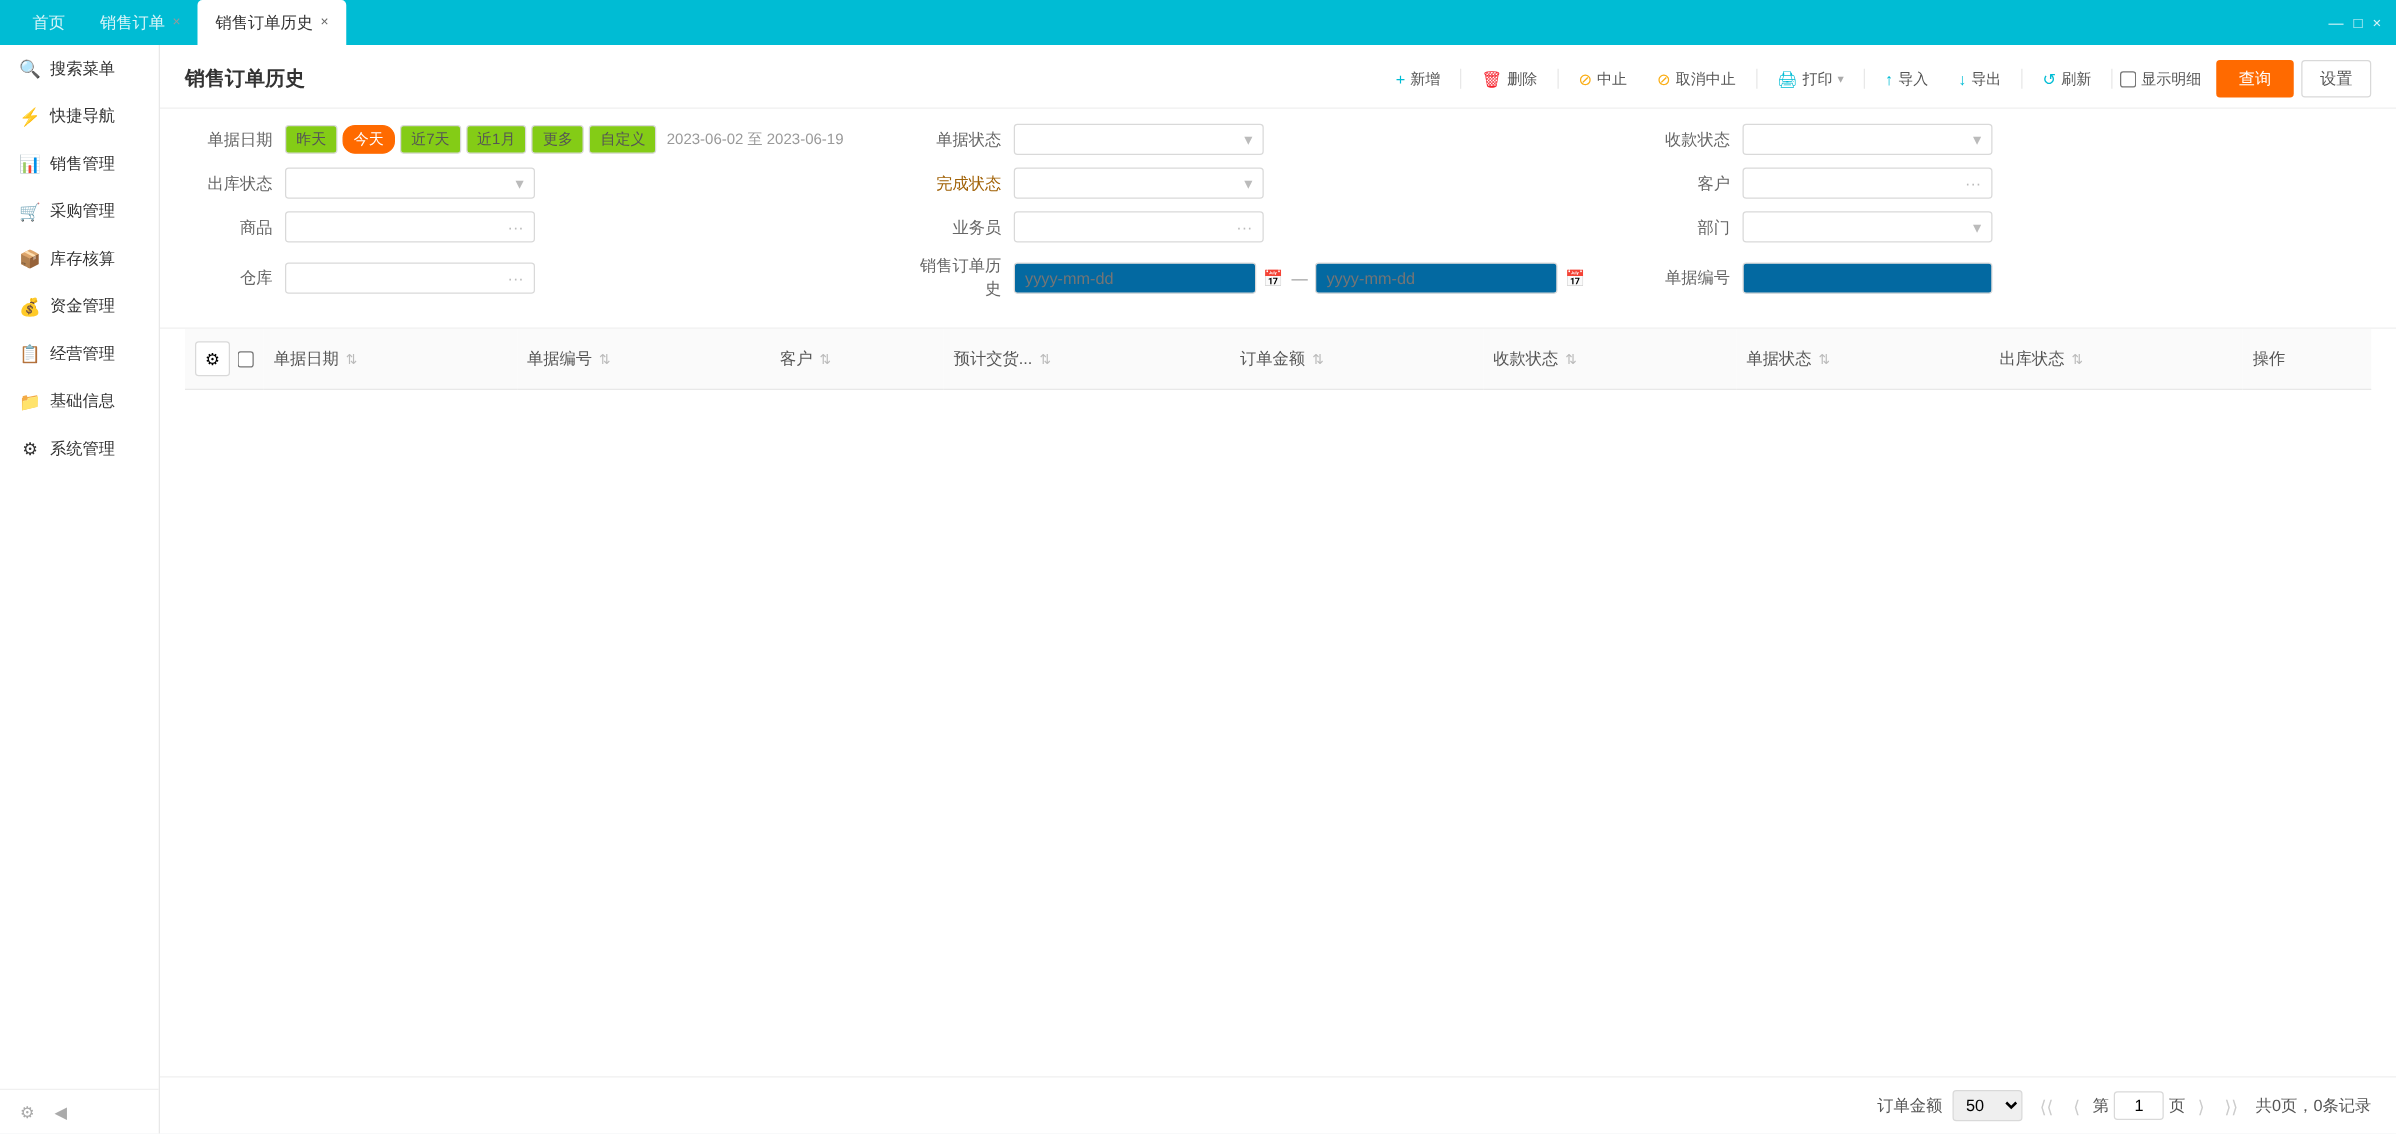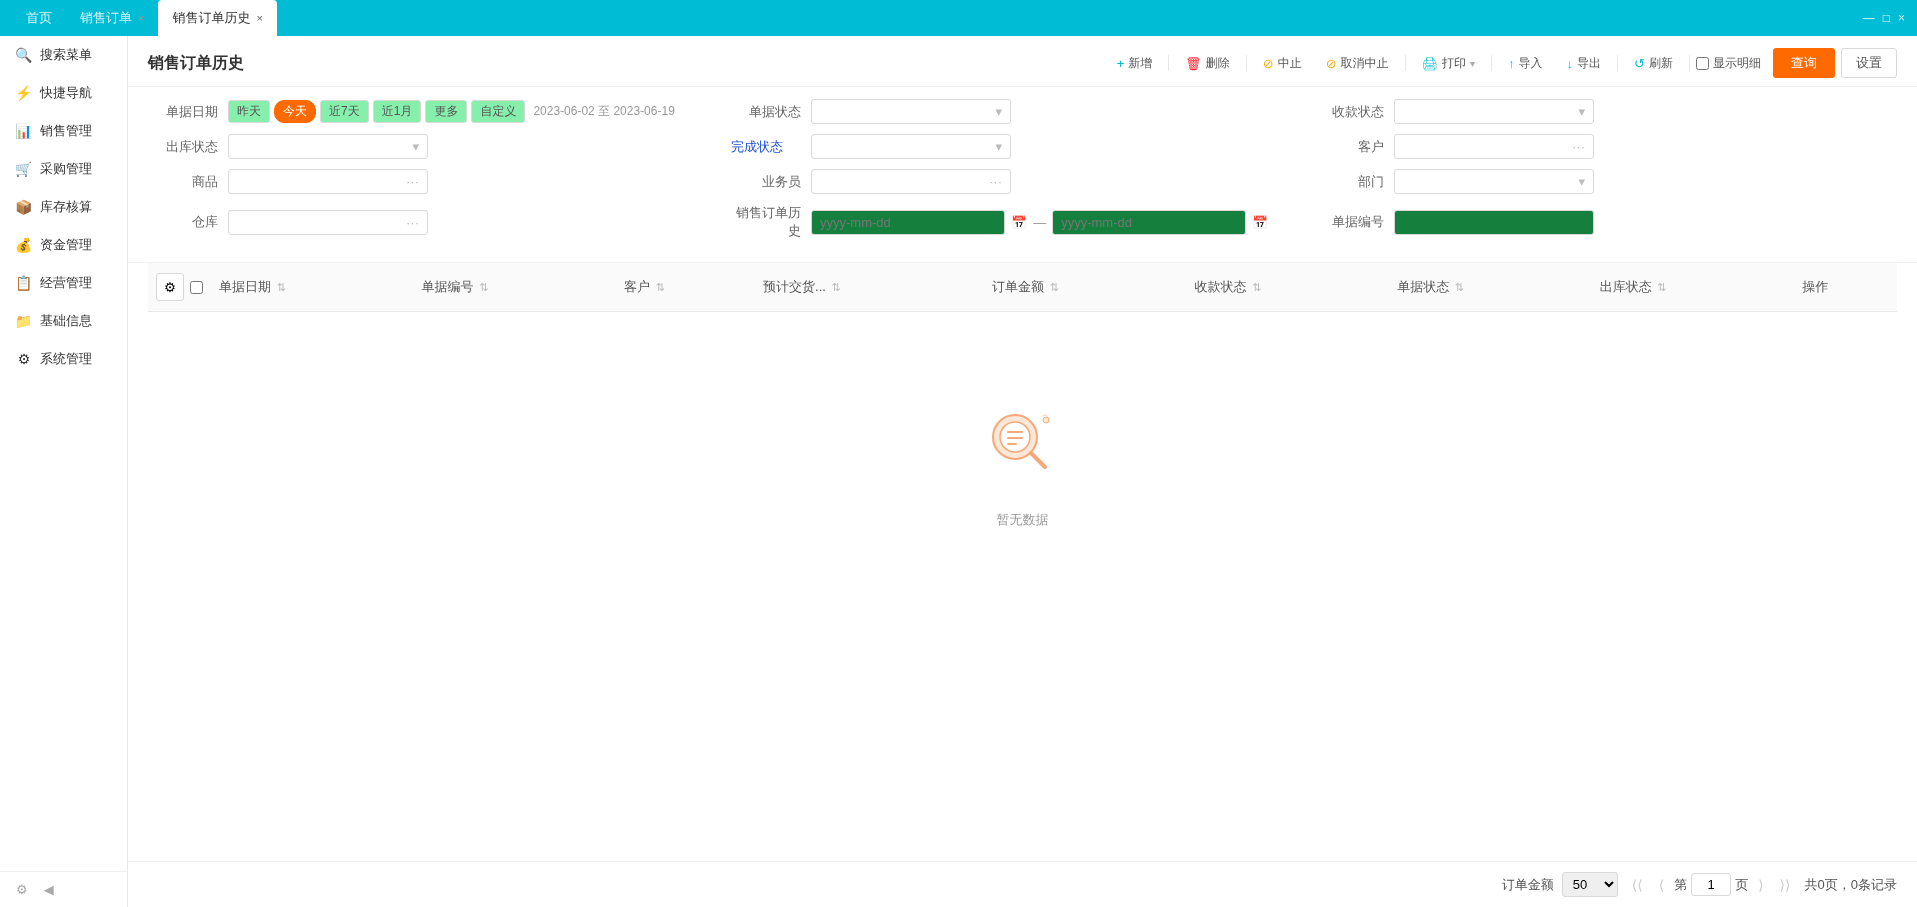--- a/index.html
+++ b/index.html
@@ -37,26 +37,26 @@
     .btn-settings { background: #fff; color: #555; border: 1px solid #d9d9d9; padding: 5px 14px; border-radius: 3px; cursor: pointer; font-size: 13px; }
     .checkbox-label { display: flex; align-items: center; gap: 4px; font-size: 12px; color: #555; }
     .toolbar-divider { width: 1px; height: 16px; background: #e8e8e8; margin: 0 2px; }
 
     
     .filter-area { padding: 12px 20px; border-bottom: 1px solid #f0f0f0; }
     .filter-row { display: flex; align-items: center; margin-bottom: 10px; gap: 0; }
     .filter-label { width: 80px; text-align: right; padding-right: 10px; color: #666; font-size: 13px; flex-shrink: 0; }
     .filter-control { display: flex; align-items: center; flex: 1; min-width: 0; }
     .date-btns { display: flex; align-items: center; gap: 4px; }
-    .date-btn { padding: 2px 8px; border: 1px solid #d9d9d9; border-radius: 3px; background: #86efac; cursor: pointer; font-size: 12px; color: #555; }
+    .date-btn { padding: 2px 8px; border: 1px solid #d9d9d9; border-radius: 3px; background: #84cc16; cursor: pointer; font-size: 12px; color: #555; }
     .date-btn.active { background: #ff6a00; color: #fff; border-color: #ff6a00; border-radius: 10px; }
     .date-range { font-size: 12px; color: #999; margin-left: 8px; }
     .filter-select { display: flex; align-items: center; border: 1px solid #d9d9d9; border-radius: 3px; padding: 4px 8px; background: #fff; min-width: 180px; cursor: pointer; font-size: 13px; }
     .filter-select .arrow { margin-left: auto; color: #bbb; }
-    .filter-input { border: 1px solid #d9d9d9; border-radius: 3px; padding: 4px 8px; background: #15803d; min-width: 160px; font-size: 13px; color: #ccc; }
+    .filter-input { border: 1px solid #d9d9d9; border-radius: 3px; padding: 4px 8px; background: #0369a1; min-width: 160px; font-size: 13px; color: #ccc; }
     .collapse-bar { display: flex; align-items: center; justify-content: center; padding: 4px; color: #00bcd4; font-size: 12px; cursor: pointer; }
 
     
     .table-container { flex: 1; overflow: auto; padding: 0 20px; }
     .data-table { width: 100%; border-collapse: collapse; font-size: 13px; }
     .data-table th { background: #fafafa; padding: 10px 8px; text-align: left; border-bottom: 1px solid #e8e8e8; color: #555; font-weight: normal; white-space: nowrap; }
     .data-table th .sort-icon { color: #bbb; margin-left: 2px; font-size: 11px; }
     .settings-btn { width: 28px; height: 28px; display: flex; align-items: center; justify-content: center; border: 1px solid #d9d9d9; border-radius: 3px; cursor: pointer; background: #fff; }
 
     
@@ -231,21 +231,21 @@
       </div>
 
       <div class="filter-row">
         <span class="filter-label">出库状态</span>
         <div style="flex:1;display:flex;align-items:center;">
           <div class="filter-select" style="min-width:200px;">
             <span></span>
             <span class="arrow">▾</span>
           </div>
         </div>
-        <span style="width:80px;padding-right:10px;color:#1d4ed8;font-size:13px;flex-shrink:0;">完成状态</span>
+        <span style="width:80px;text-align:right;padding-right:10px;color:#a16207;font-size:13px;flex-shrink:0;">完成状态</span>
         <div style="flex:1;display:flex;align-items:center;">
           <div class="filter-select" style="min-width:200px;">
             <span></span>
             <span class="arrow">▾</span>
           </div>
         </div>
         <span style="width:80px;text-align:right;padding-right:10px;color:#666;font-size:13px;flex-shrink:0;">客户</span>
         <div style="flex:1;display:flex;align-items:center;">
           <div class="filter-select" style="min-width:200px;">
             <span></span>
@@ -346,38 +346,20 @@
             </th>
             <th style="">
               <span>操作</span>
             </th>
           </tr>
         </thead>
         <tbody id="table-body">
         </tbody>
       </table>
 
-      <div class="empty-state">
-        <div class="empty-illustration">
-          <svg width="100" height="100" viewBox="0 0 100 100" fill="none" xmlns="http://www.w3.org/2000/svg">
-
-            <circle cx="42" cy="45" r="22" fill="#fde8d8" stroke="#f5a97a" stroke-width="2"></circle>
-            <circle cx="42" cy="45" r="15" fill="#fff" stroke="#f5a97a" stroke-width="1.5"></circle>
-            <line x1="58" y1="61" x2="72" y2="75" stroke="#f5a97a" stroke-width="4" stroke-linecap="round"></line>
-
-            <line x1="35" y1="40" x2="49" y2="40" stroke="#f5a97a" stroke-width="2" stroke-linecap="round"></line>
-            <line x1="35" y1="46" x2="49" y2="46" stroke="#f5a97a" stroke-width="2" stroke-linecap="round"></line>
-            <line x1="35" y1="52" x2="43" y2="52" stroke="#f5a97a" stroke-width="2" stroke-linecap="round"></line>
-
-            <path d="M68 25 Q72 20 76 25 Q72 22 68 25Z" fill="#f5a97a" opacity="0.6"></path>
-            <circle cx="73" cy="28" r="3" fill="#fde8d8" stroke="#f5a97a" stroke-width="1"></circle>
-          </svg>
-        </div>
-        <span class="empty-text">暂无数据</span>
-      </div>
     </div>
 
     <div class="pagination">
       <span>订单金额</span>
       <select class="page-size-select">
         <option value="20">20</option>
         <option value="50" selected="">50</option>
         <option value="100">100</option>
       </select>
       <div class="page-nav">

